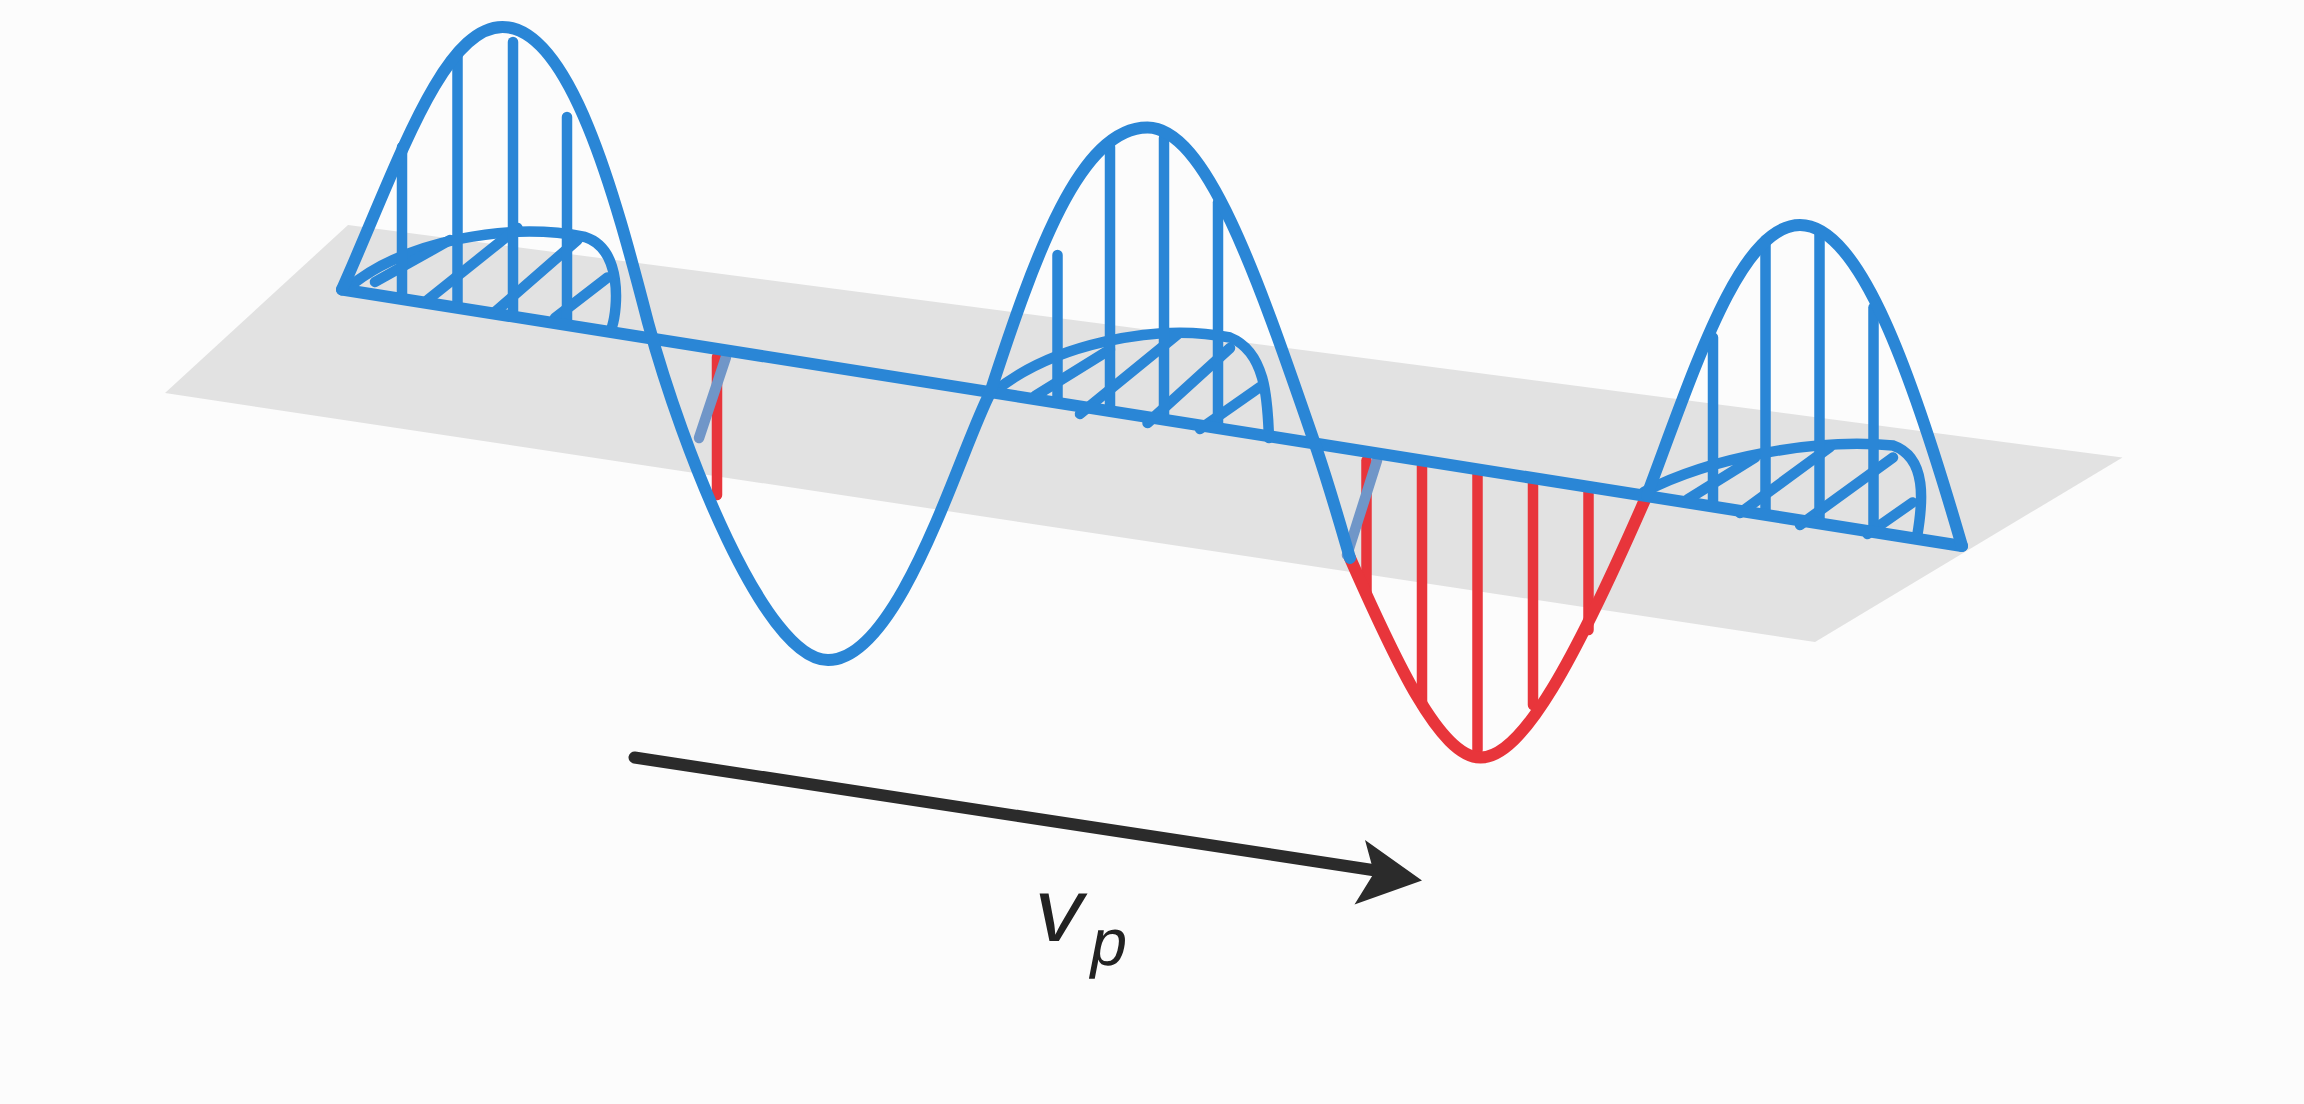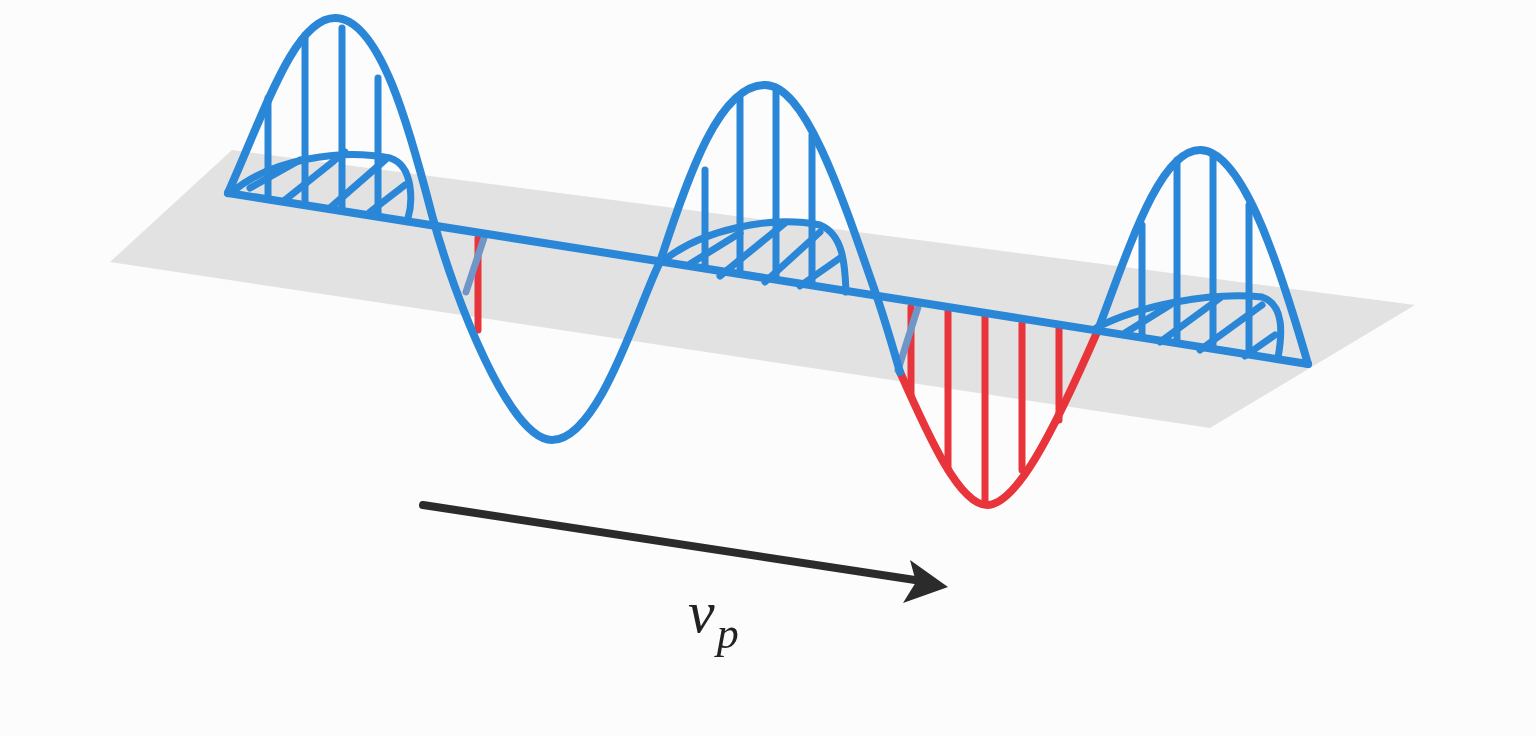--- a/index.html
+++ b/index.html
@@ -1,20 +1,20 @@
 <!DOCTYPE html>
 <html><head>
   <meta charset="utf-8">
   <style>
     html, body { margin: 0; padding: 0; background: #fcfcfc; }
     body { width: 1536px; height: 736px; overflow: hidden; position: relative; font-family: "DejaVu Serif", serif; }
     #diagram { position: absolute; left: 0; top: 0; width: 1536px; height: 736px; }
     .label-vp {
       position: absolute; left: 688px; top: 582px;
-      font-family: Liberation Serif, serif; font-style: italic; font-size: 60px; color: #222;
+      font-family: Liberation Mono, monospace; font-style: italic; font-size: 60px; color: #222;
       line-height: 1;
     }
     .label-vp .sub { font-size: 44px; position: relative; top: 16px; margin-left: 2px; }
   </style>
 </head>
 <body>
 
 <svg id="diagram" viewBox="0 0 1536 736" xmlns="http://www.w3.org/2000/svg">
   <defs>
     <linearGradient id="redToBlue1" x1="0" y1="0" x2="0" y2="1">

